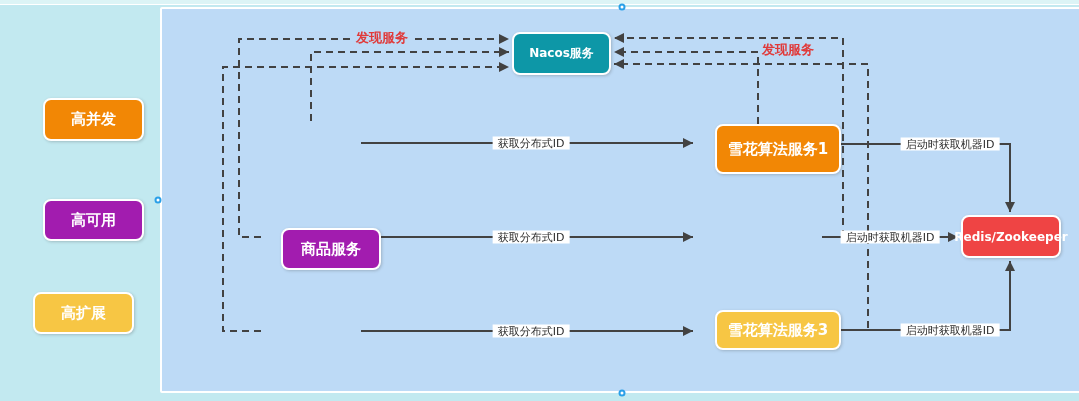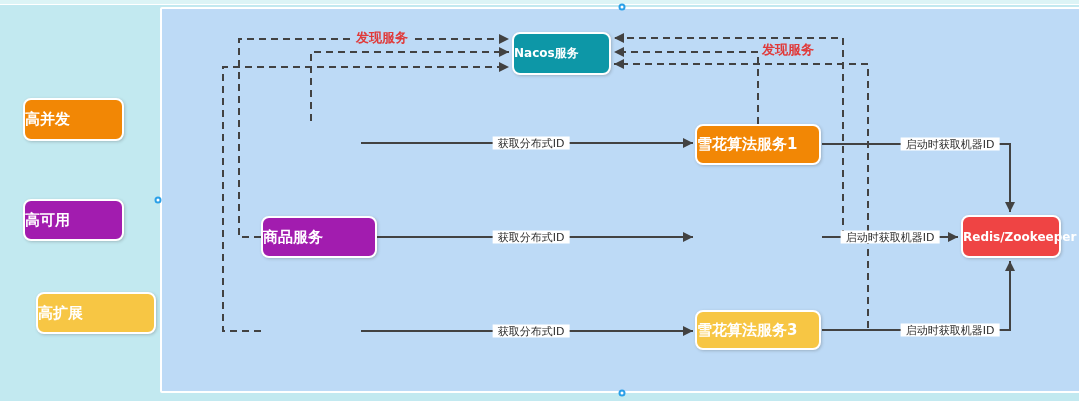--- a/index.html
+++ b/index.html
@@ -1,28 +1,28 @@
 <!DOCTYPE html>
 <html><head>
 <meta charset="utf-8">
 <style>
   html,body{margin:0;padding:0;}
   body{font-family:"DejaVu Sans","Liberation Sans",sans-serif;}
   .screen{position:relative;width:1079px;height:401px;background:#c2e9f0;overflow:hidden;}
   .topstrip{position:absolute;left:0;top:0;width:1079px;height:4px;background:#dcf4f6;border-bottom:1px solid #ffffff;}
   .page{position:absolute;left:160px;top:7px;width:924px;height:386px;background:#bddaf6;border:2px solid #ffffff;border-radius:2px;box-sizing:border-box;}
   svg.edges{position:absolute;left:0;top:0;width:1079px;height:401px;}
-  .node{position:absolute;display:flex;align-items:center;border:2px solid #ffffff;border-radius:8px;box-sizing:border-box;color:#ffffff;font-weight:bold;box-shadow:1px 1px 3px rgba(60,60,60,.25);cursor:default;}
+  .node{position:absolute;display:flex;align-items:center;justify-content:center;border:2px solid #ffffff;border-radius:8px;box-sizing:border-box;color:#ffffff;font-weight:bold;box-shadow:1px 1px 3px rgba(60,60,60,.25);cursor:default;}
   .node .node-label{white-space:nowrap;}
   .orange{background:#f28705;}
   .green{background:#a21caf;}
   .yellow{background:#f7c644;}
   .teal{background:#0d97a7;}
   .purple{background:#ef4444;}
-  .f15{font-size:15px;}
+  .f15{font-size:15px;margin-left:20px;}
   .f12{font-size:12px;font-weight:600;}
   .f12b{font-size:12px;font-weight:bold;}
   .edge-label{position:absolute;transform:translate(-50%,-50%);background:#ffffff;color:#2d2d2d;font-size:11px;line-height:13px;padding:0 5px;white-space:nowrap;}
   .red-label{position:absolute;transform:translate(-50%,-50%);background:#bddaf6;color:#e03a3a;font-size:13px;font-weight:bold;padding:0 3px;white-space:nowrap;}
   .handle{position:absolute;width:7px;height:7px;border:2px solid #2aa0e8;border-radius:50%;background:#ffffff;box-sizing:border-box;transform:translate(-50%,-50%);}
 </style>
 </head>
 <body>
 
 <div class="screen">
@@ -52,31 +52,31 @@
     <path d="M758,124 L758,52 L614,52" stroke="#424242" stroke-width="2" fill="none" stroke-dasharray="7 5" marker-end="url(#arr)"></path>
     <path d="M822,330 L868,330 L868,64 L614,64" stroke="#424242" stroke-width="2" fill="none" stroke-dasharray="7 5" marker-end="url(#arr)"></path>
   </svg>
 
   <div class="node orange f15" style="left:23px;top:98px;width:101px;height:43px">
     <span class="node-label">高并发</span>
   </div>
   <div class="node green f15" style="left:23px;top:199px;width:101px;height:42px">
     <span class="node-label">高可用</span>
   </div>
-  <div class="node yellow f15" style="left:36px;top:292px;width:120px;height:42px">
+  <div class="node yellow f15" style="left:13px;top:292px;width:101px;height:42px">
     <span class="node-label">高扩展</span>
   </div>
 
   <div class="node teal f12" style="left:512px;top:32px;width:99px;height:43px">
     <span class="node-label">Nacos服务</span>
   </div>
-  <div class="node green f15" style="left:261px;top:216px;width:116px;height:42px">
+  <div class="node green f15" style="left:261px;top:228px;width:100px;height:42px">
     <span class="node-label">商品服务</span>
   </div>
-  <div class="node orange f15" style="left:695px;top:124px;width:126px;height:41px">
+  <div class="node orange f15" style="left:695px;top:124px;width:126px;height:50px">
     <span class="node-label">雪花算法服务1</span>
   </div>
   <div class="node yellow f15" style="left:695px;top:310px;width:126px;height:40px">
     <span class="node-label">雪花算法服务3</span>
   </div>
   <div class="node purple f12b" style="left:961px;top:215px;width:100px;height:43px">
     <span class="node-label">Redis/Zookeeper</span>
   </div>
 
   <div class="red-label" style="left:382px;top:38px">发现服务</div>

